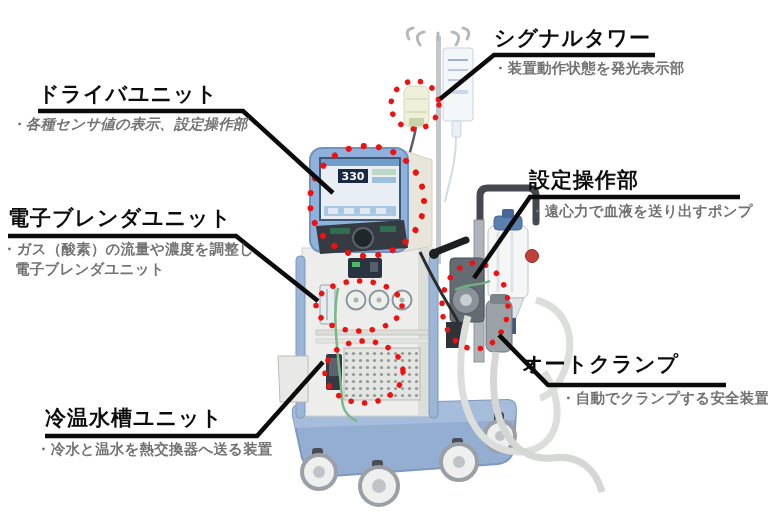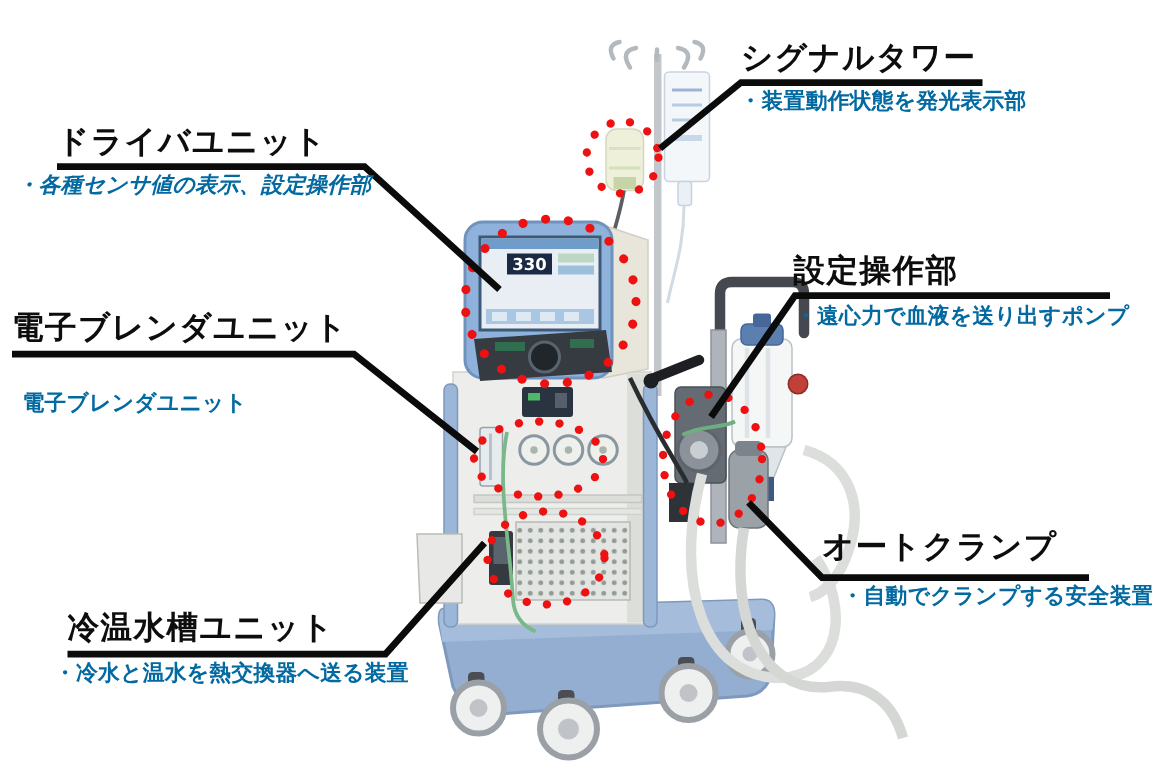--- a/index.html
+++ b/index.html
@@ -7,33 +7,33 @@
     position:relative; width:768px; height:515px; background:#ffffff;
     overflow:hidden; font-family:"DejaVu Sans", sans-serif;
   }
   #art { position:absolute; left:0; top:0; }
   .callout-title {
     position:absolute; font-weight:bold; font-size:21px; line-height:26px;
     color:#0d0d0d; text-align:left; white-space:nowrap; letter-spacing:1px;
   }
   .callout-desc {
     position:absolute; font-weight:bold; font-size:14.5px; line-height:19px;
-    color:#0369a1; white-space:nowrap; letter-spacing:0.2px;
+    color:#737373; white-space:nowrap; letter-spacing:0.2px;
   }
   
   #c0-title { left:38px;  top:81px;  width:205px; }
   #c0-desc  { left:11px;  top:115px;font-style:italic; }
   #c1-title { left:494px; top:25px;  width:161px; }
   #c1-desc  { left:493px; top:59px;  }
   #c2-title { left:8px;   top:205px; width:228px; }
   #c2-desc1 { left:2px;   top:240px; }
   #c2-desc2 { left:15px;  top:260px; }
   #c3-title { left:529px; top:167px; width:211px; }
   #c3-desc  { left:530px; top:202px; }
-  #c4-title { left:548px; top:351px; width:178px; }
+  #c4-title { left:522px; top:351px; width:178px; }
   #c4-desc  { left:561px; top:389px; }
   #c5-title { left:45px;  top:405px; width:212px; }
   #c5-desc  { left:36px;  top:440px; }
 </style>
 </head>
 <body>
 
 <div id="canvas">
 
   <svg id="art" width="768" height="515" viewBox="0 0 768 515">
@@ -190,20 +190,21 @@
     </g>
   </svg>
 
   <div id="c0-title" class="callout-title">ドライバユニット</div>
   <div id="c0-desc" class="callout-desc">・各種センサ値の表示、設定操作部</div>
 
   <div id="c1-title" class="callout-title">シグナルタワー</div>
   <div id="c1-desc" class="callout-desc">・装置動作状態を発光表示部</div>
 
   <div id="c2-title" class="callout-title">電子ブレンダユニット</div>
+  <div id="c2-desc1" class="callout-desc">・ガス（酸素）の流量や濃度を調整し</div>
   <div id="c2-desc2" class="callout-desc">電子ブレンダユニット</div>
 
   <div id="c3-title" class="callout-title">設定操作部</div>
   <div id="c3-desc" class="callout-desc">・遠心力で血液を送り出すポンプ</div>
 
   <div id="c4-title" class="callout-title">オートクランプ</div>
   <div id="c4-desc" class="callout-desc">・自動でクランプする安全装置</div>
 
   <div id="c5-title" class="callout-title">冷温水槽ユニット</div>
   <div id="c5-desc" class="callout-desc">・冷水と温水を熱交換器へ送る装置</div>

